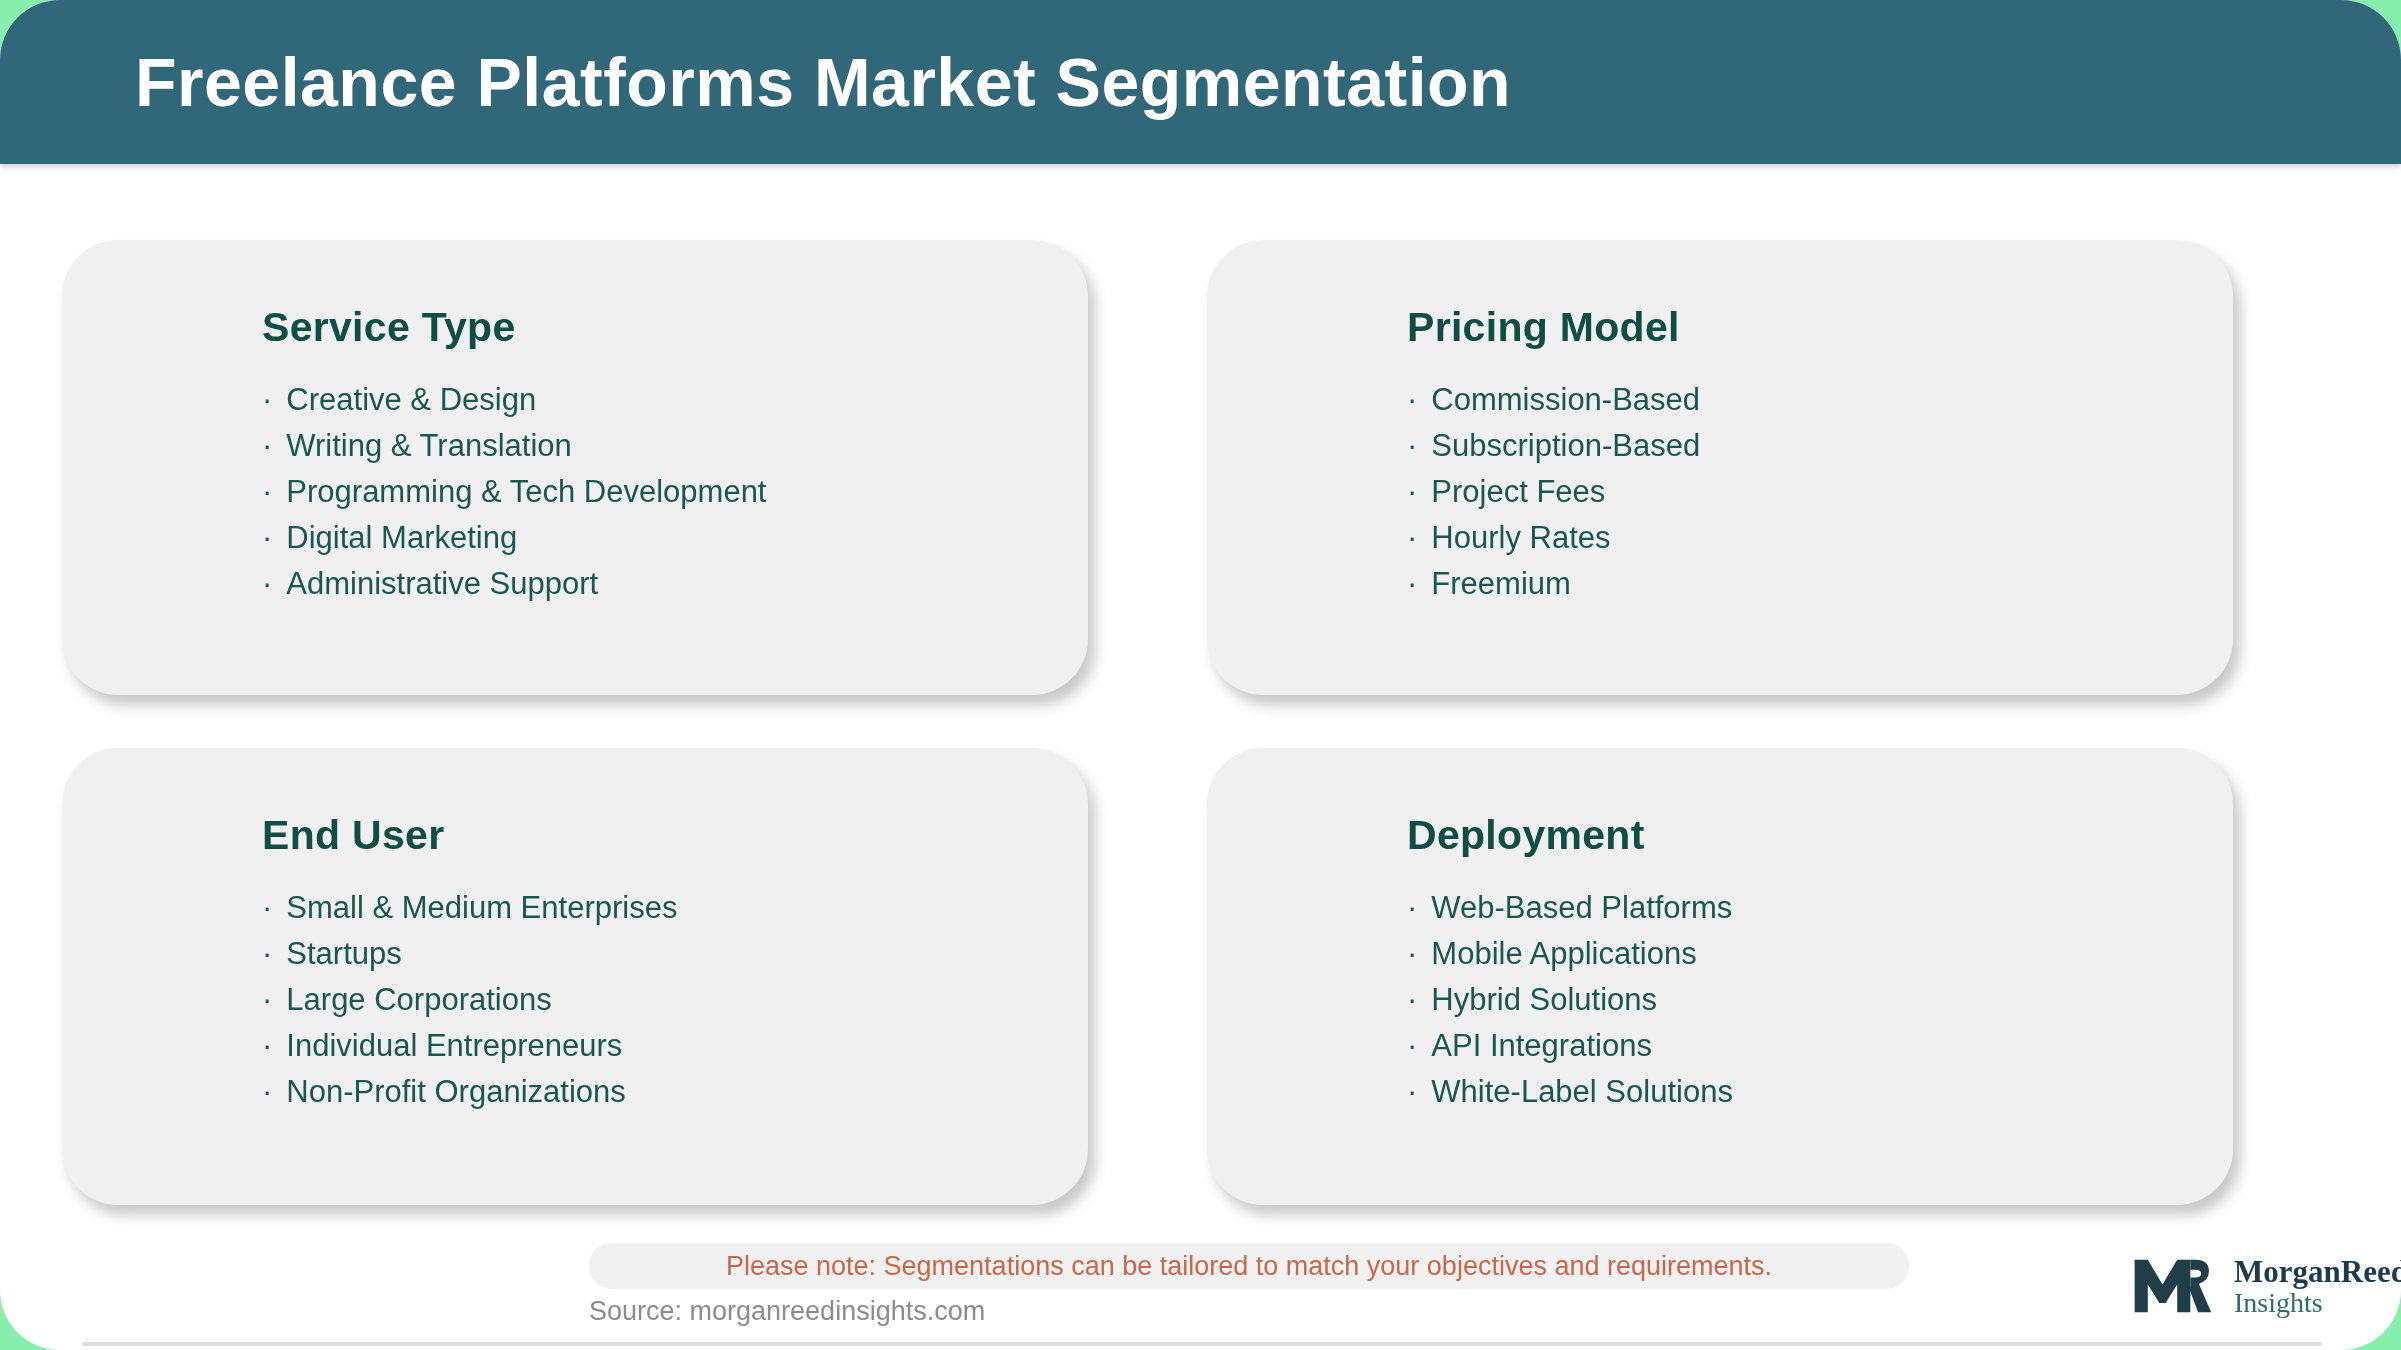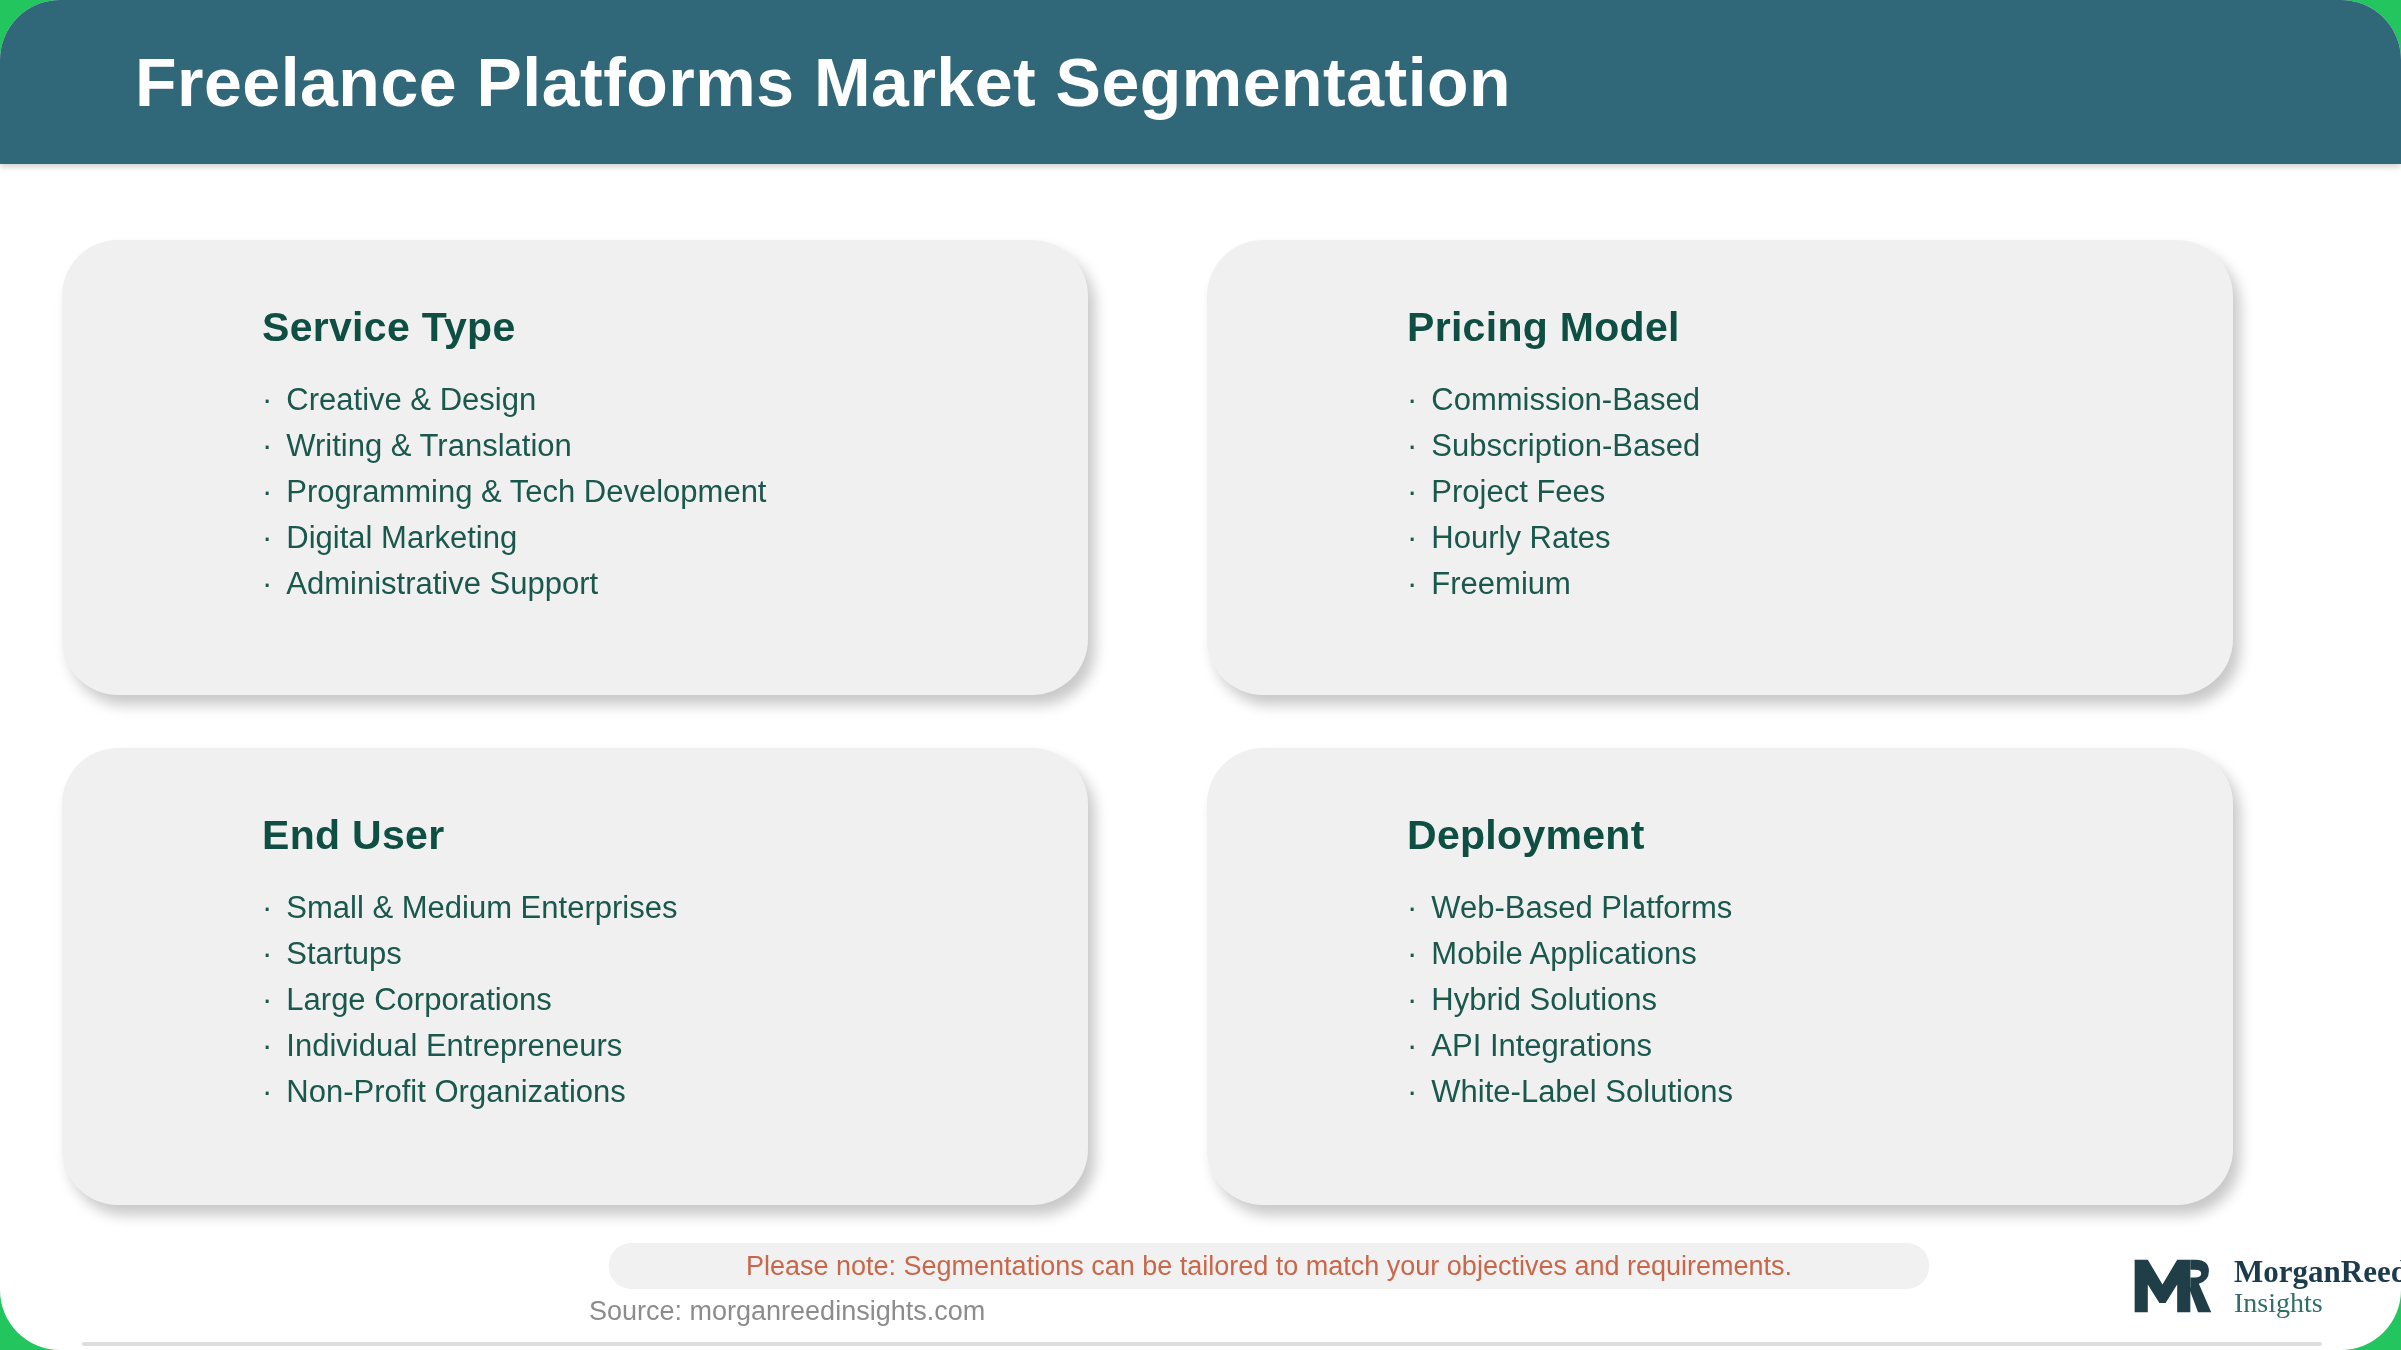--- a/index.html
+++ b/index.html
@@ -2,21 +2,21 @@
 <html><head>
 <meta charset="utf-8">
 <style>
   html,body{margin:0;padding:0;}
   body{
     width:2401px;height:1350px;
     background:#000;
     font-family:"Liberation Sans", sans-serif;
     -webkit-font-smoothing:antialiased;
   }
-  .stage{position:relative;width:2401px;height:1350px;overflow:hidden;background:#22c55e;}
+  .stage{position:relative;width:2401px;height:1350px;overflow:hidden;background:#86efac;}
   .slide{position:absolute;inset:0;background:#fff;border-radius:60px;overflow:hidden;}
 
   
   .header{
     position:absolute;left:0;top:0;width:100%;height:164px;
     background:#30687A;display:flex;align-items:center;
     box-shadow:0 3px 6px rgba(0,0,0,.18);
   }
   .header h1{
     margin:0 0 0 135px;font-size:68px;font-weight:bold;color:#ffffff;letter-spacing:.5px;
@@ -35,21 +35,21 @@
   .card-br{left:1207px;top:748px;height:457px;}
   .card h2{margin:0 0 26px 0;font-size:41px;font-weight:bold;color:#0E4E43;letter-spacing:.3px;}
   .card ul{margin:0;padding:0;list-style:none;}
   .card li{display:flex;align-items:baseline;font-size:31px;line-height:46px;color:#1A574C;}
   .bullet{margin-right:14px;}
 
   
   .note-bar{
     position:absolute;left:589px;top:1243px;width:1320px;height:46px;
     background:#F1F1F1;border-radius:22px;
-    display:flex;align-items:center;justify-content:center;margin-left:20px;
+    display:flex;align-items:center;justify-content:center;
   }
   .note-bar span{font-size:27px;color:#C8674A;}
   .source{
     position:absolute;left:589px;top:1296px;width:1190px;
     text-align:left;font-size:27px;color:#8C8C8C;
   }
   .logo{
     position:absolute;left:2130px;top:1254px;
     display:flex;align-items:center;gap:22px;
   }

